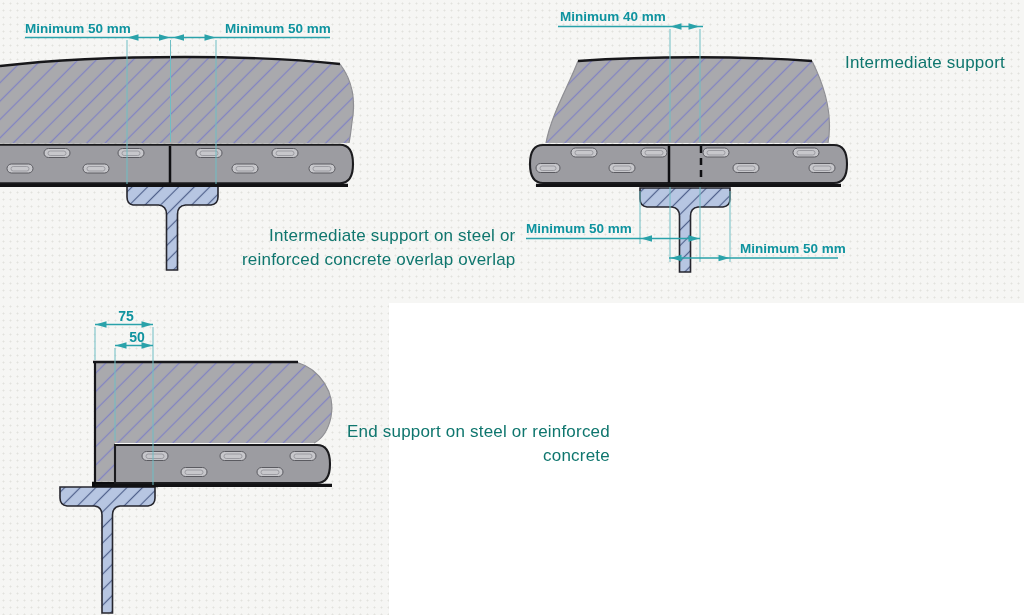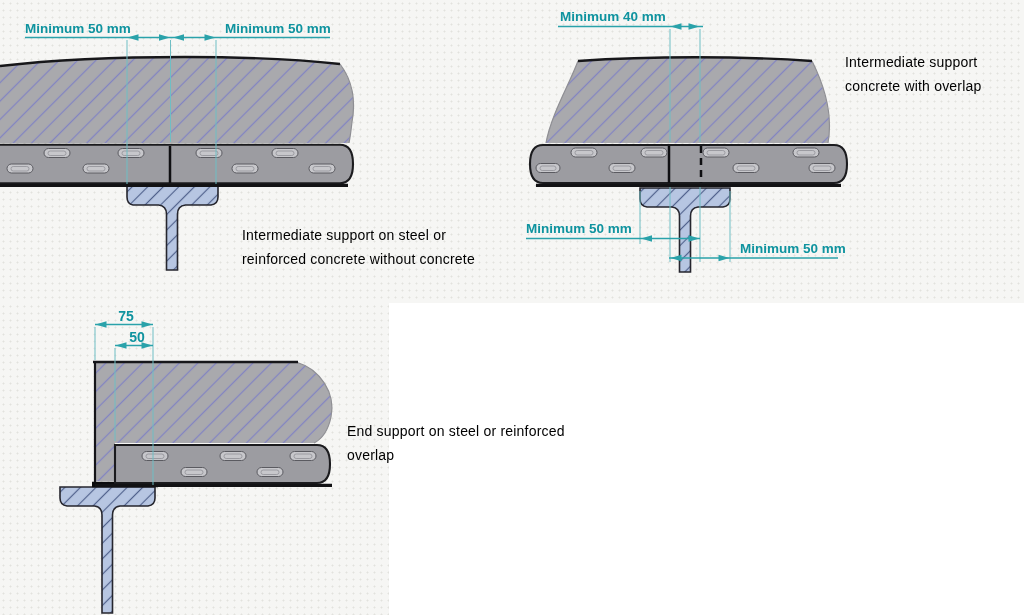--- a/index.html
+++ b/index.html
@@ -1,24 +1,24 @@
 <!DOCTYPE html>
 <html><head>
 <meta charset="utf-8">
 <style>
   html,body{margin:0;padding:0;background:#ffffff;}
   .stage{position:relative;width:1024px;height:615px;overflow:hidden;
-         font-family:"Liberation Sans",sans-serif;background:#ffffff;}
+         font-family:"Liberation Sans",sans-serif;background:#ffffff;text-align:right;}
   .panel{position:absolute;background-color:#f6f6f4;
          background-image:radial-gradient(circle,#e2e2dd 0.9px,transparent 1.1px);
          background-size:7px 7px;}
   .panel-top{left:0;top:0;width:1024px;height:303px;}
   .panel-bl{left:0;top:303px;width:389px;height:312px;}
   svg.draw{position:absolute;left:0;top:0;}
-  .caption{position:absolute;color:#000000;font-size:14px;line-height:23.5px;letter-spacing:0.2px;}
+  .caption{position:absolute;color:#0f766e;font-size:17px;line-height:23.5px;letter-spacing:0.2px;}
   .caption span{display:block;}
   .dim-label{font-family:"Liberation Sans",sans-serif;font-size:13.5px;font-weight:bold;fill:#0f939f;}
   .dim-num{font-family:"Liberation Sans",sans-serif;font-size:14px;font-weight:bold;fill:#0f939f;}
 </style>
 </head>
 <body>
 
 <div class="stage">
 
   <div class="panel panel-top"></div>
@@ -202,24 +202,23 @@
           <polygon points="152.5,345.5 141.5,342.3 141.5,348.7"></polygon>
         </g>
         <text class="dim-num" x="126" y="321" text-anchor="middle">75</text>
         <text class="dim-num" x="137" y="342" text-anchor="middle">50</text>
       </g>
     </g>
   </svg>
 
   <div class="caption" style="left:242px;top:224px;">
     <span>Intermediate support on steel or</span>
-    <span>reinforced concrete without concrete</span>
+    <span>reinforced concrete overlap overlap</span>
   </div>
   <div class="caption" style="left:845px;top:51px;">
     <span>Intermediate support</span>
-    <span>concrete with overlap</span>
   </div>
   <div class="caption" style="left:347px;top:420px;">
     <span>End support on steel or reinforced</span>
-    <span>overlap</span>
+    <span>concrete</span>
   </div>
 
 </div>
 
 </body></html>

